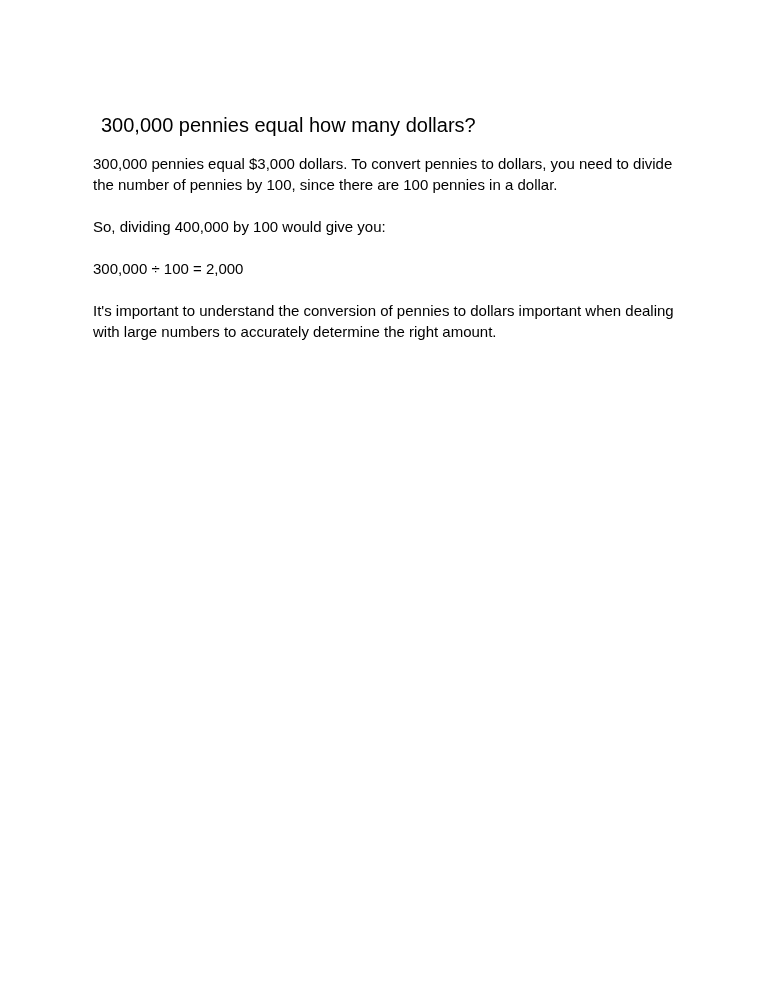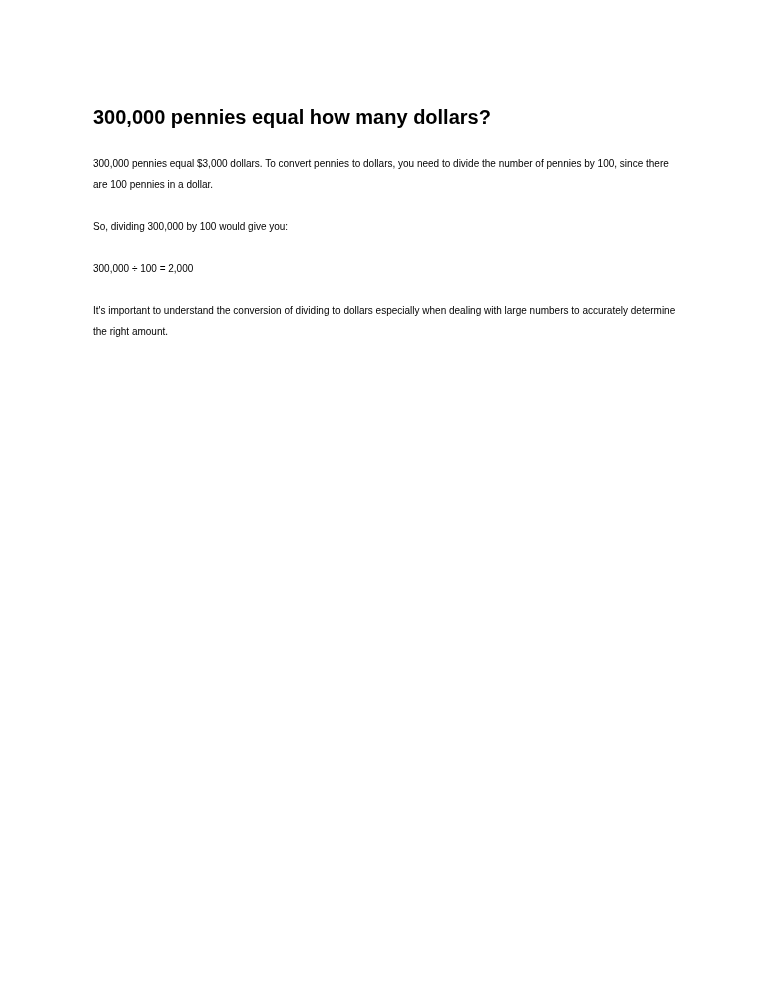--- a/index.html
+++ b/index.html
@@ -18,44 +18,44 @@
     .page {
       position: absolute;
       left: 93px;
       top: 0;
       width: 590px;
     }
     .title {
       position: absolute;
       top: 105px;
       left: 0;
-      margin: 0;
+      margin: 8px;
       font-size: 20px;
-      font-weight: bold;
+      font-weight: normal;
       line-height: 24px;
       white-space: nowrap;
       color: #000000;
     }
     .body {
       position: absolute;
       top: 153px;
       left: 0;
       width: 590px;
     }
     .para {
       margin: 0 0 21px 0;
-      font-size: 10px;
+      font-size: 15px;
       line-height: 21px;
       color: #000000;
     }
   </style>
 </head>
 <body>
 
 <div class="page">
   <h1 class="title">300,000 pennies equal how many dollars?</h1>
   <div class="body">
     <p class="para">300,000 pennies equal $3,000 dollars. To convert pennies to dollars, you need to divide the number of pennies by 100, since there are 100 pennies in a dollar.</p>
-    <p class="para">So, dividing 300,000 by 100 would give you:</p>
+    <p class="para">So, dividing 400,000 by 100 would give you:</p>
     <p class="para">300,000 ÷ 100 = 2,000</p>
-    <p class="para">It's important to understand the conversion of dividing to dollars especially when dealing with large numbers to accurately determine the right amount.</p>
+    <p class="para">It's important to understand the conversion of pennies to dollars important when dealing with large numbers to accurately determine the right amount.</p>
   </div>
 </div>
 
 </body></html>

